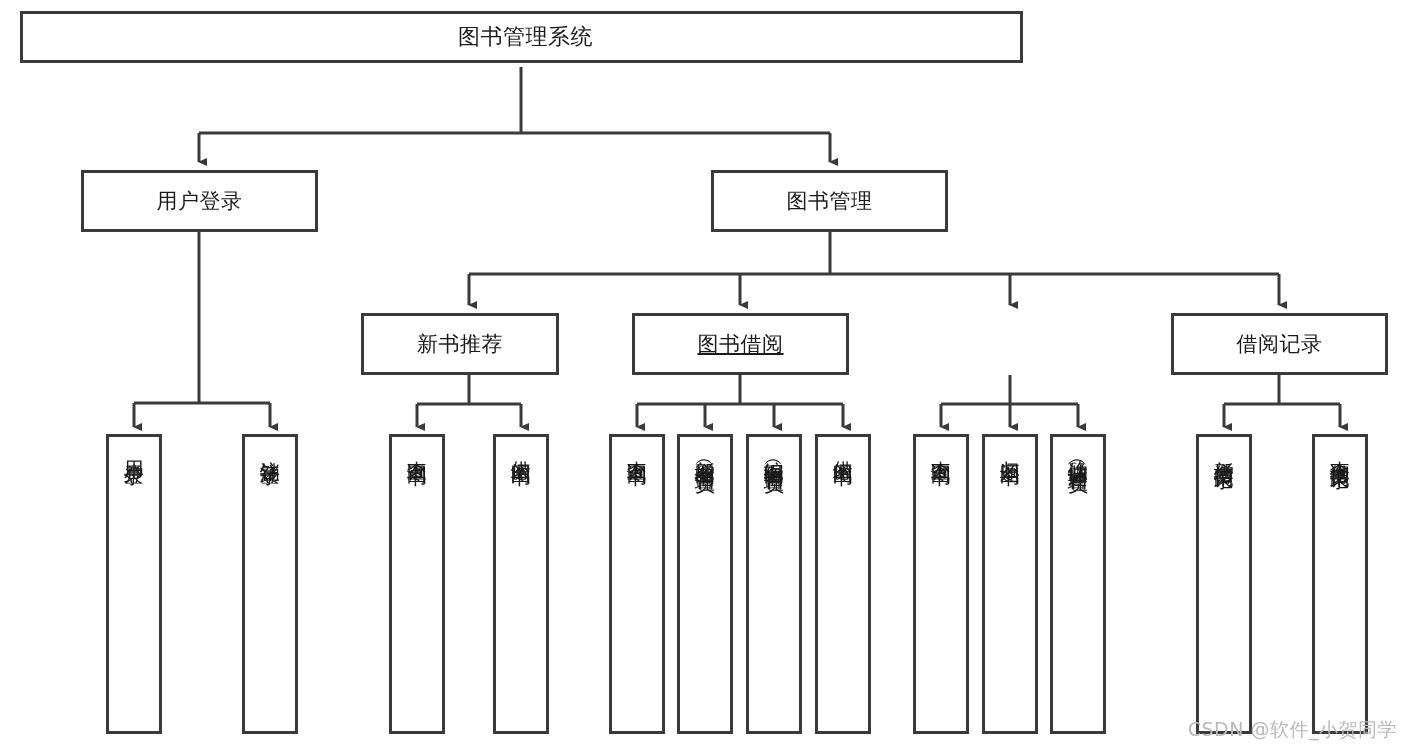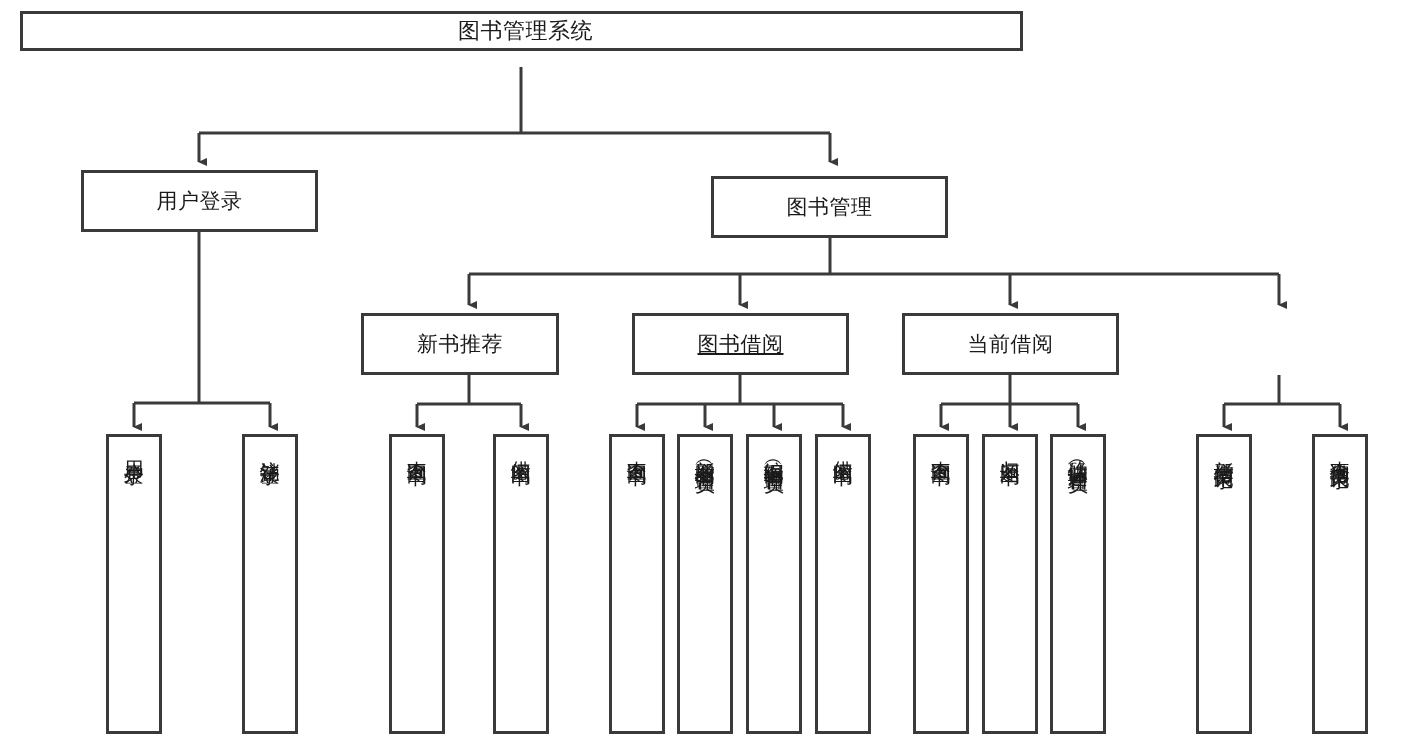--- a/index.html
+++ b/index.html
@@ -124,44 +124,44 @@
       <path d="M1010,404 L1010,427" marker-end="url(#arrow)"></path>
       <path d="M1078,404 L1078,427" marker-end="url(#arrow)"></path>
 
       <path d="M1279,375 L1279,404"></path>
       <path d="M1224,404 L1340,404"></path>
       <path d="M1224,404 L1224,427" marker-end="url(#arrow)"></path>
       <path d="M1340,404 L1340,427" marker-end="url(#arrow)"></path>
     </g>
   </svg>
 
-  <div class="node h root" style="left:20px; top:11px; width:1003px; height:40px;padding-left:8px;">
+  <div class="node h root" style="left:20px; top:11px; width:1003px; height:52px;padding-left:8px;">
     <span class="label">图书管理系统</span>
   </div>
 
   <div class="node h" style="left:81px; top:170px; width:237px; height:62px;">
     <span class="label">用户登录</span>
   </div>
 
-  <div class="node h" style="left:711px; top:176px; width:237px; height:62px;">
+  <div class="node h" style="left:711px; top:170px; width:237px; height:62px;">
     <span class="label">图书管理</span>
   </div>
 
   <div class="node h" style="left:361px; top:313px; width:198px; height:62px;">
     <span class="label">新书推荐</span>
   </div>
 
   <div class="node h" style="left:632px; top:313px; width:217px; height:62px;text-decoration:underline;">
     <span class="label">图书借阅</span>
   </div>
 
-  <div class="node h" style="left:902px; top:313px; width:217px; height:62px;">
-    <span class="label">当前借阅</span>
-  </div>
-
+
+  <div class="node h" style="left:1171px; top:313px; width:217px; height:62px;">
+    <span class="label">借阅记录</span>
+  </div>
 
   <div class="node v" style="left:106px; top:434px; width:56px; height:300px;">
     <span class="label">用户登录</span>
   </div>
 
   <div class="node v" style="left:242px; top:434px; width:56px; height:300px;">
     <span class="label">注销登录</span>
   </div>
 
   <div class="node v" style="left:389px; top:434px; width:56px; height:300px;">
@@ -201,14 +201,15 @@
   </div>
 
   <div class="node v" style="left:1196px; top:434px; width:56px; height:300px;">
     <span class="label">新增借阅记录</span>
   </div>
 
   <div class="node v" style="left:1312px; top:434px; width:56px; height:300px;">
     <span class="label">查询借阅记录</span>
   </div>
 
+  <div id="watermark">CSDN @软件_小贺同学</div>
 
 </div>
 
 </body></html>

